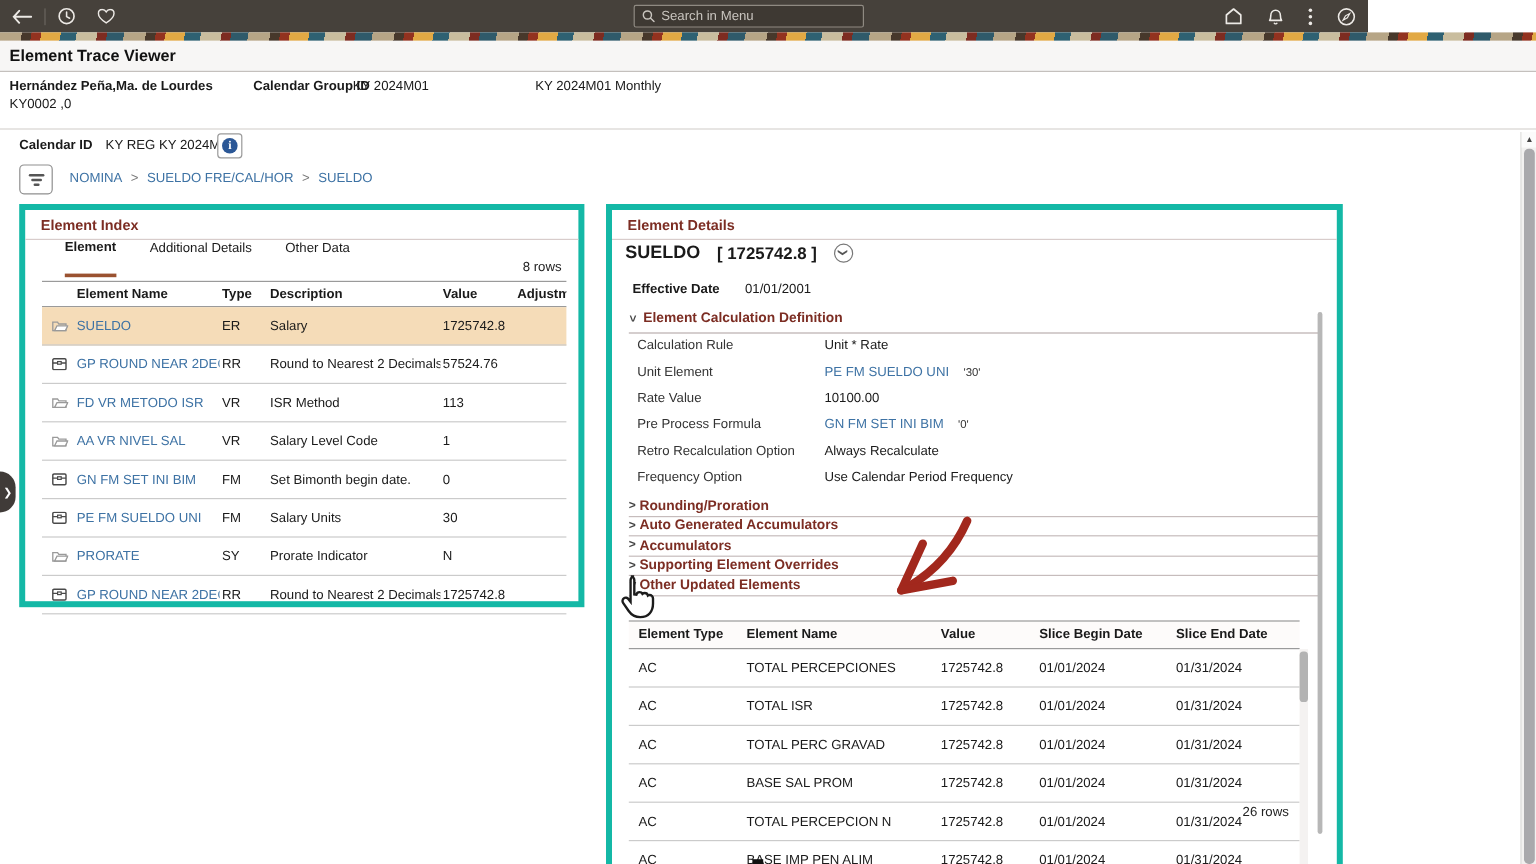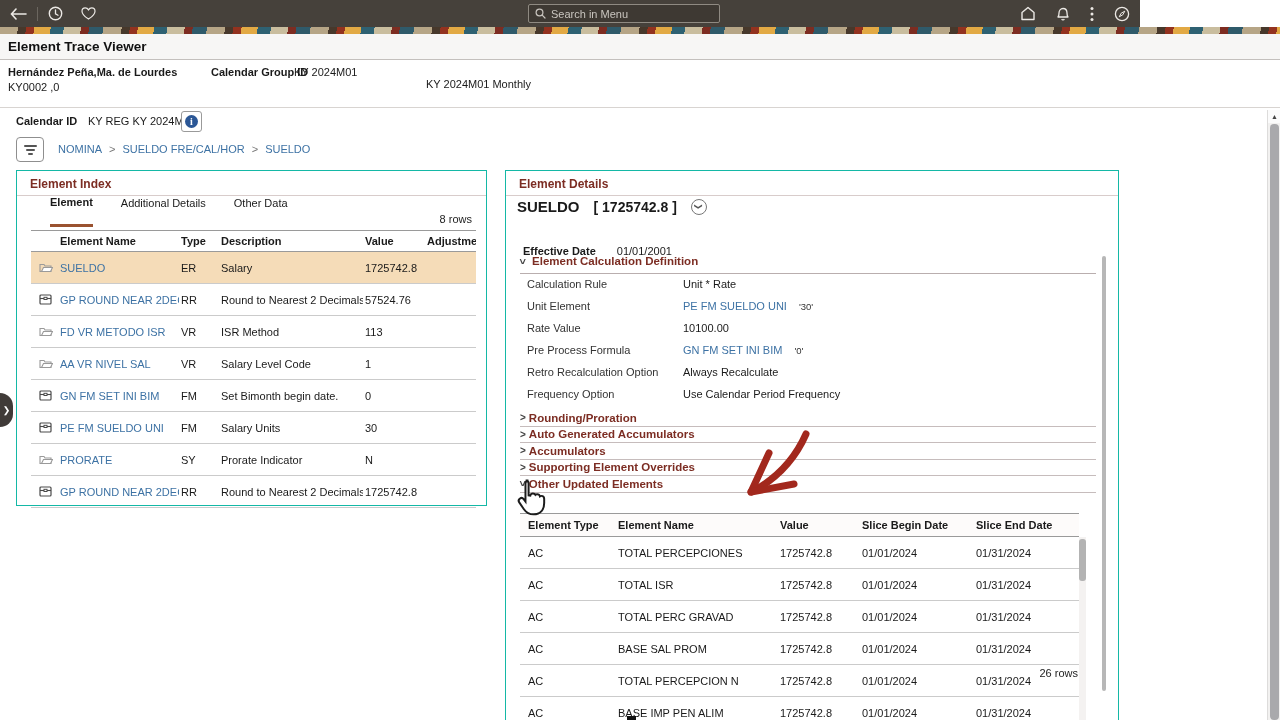--- a/index.html
+++ b/index.html
@@ -28,41 +28,41 @@
   
   .titlebar { position:absolute; left:0; top:34px; width:1280px; height:26px;
     background:#f7f6f5; border-bottom:1px solid #c4c0bd; display:flex; align-items:center; }
   .titlebar .t { font-size:13.5px; font-weight:bold; margin-left:8px; color:#111; }
   .infobar { position:absolute; left:0; top:61px; width:1280px; height:47px;
     background:#fff; border-bottom:1px solid #d8d4d1; font-size:11px; }
   .emp-name { position:absolute; left:8px; top:5px; font-weight:bold; }
   .emp-id { position:absolute; left:8px; top:20px; }
   .cg-label { position:absolute; left:211px; top:5px; font-weight:bold; }
   .cg-value { position:absolute; left:294px; top:5px; }
-  .cg-desc { position:absolute; left:426px; top:5px;margin-top:12px; }
+  .cg-desc { position:absolute; left:446px; top:5px; }
 
   
   .cal-label { position:absolute; left:16px; top:115px; font-size:11px; font-weight:bold; }
   .cal-value { position:absolute; left:88px; top:115px; font-size:11px; }
   .info-btn { position:absolute; left:181px; top:111px; width:21px; height:21px;
     border:1px solid #9a9a9a; border-radius:3px; background:#fff; display:flex;
     align-items:center; justify-content:center; cursor:pointer; }
   .info-dot { width:13px; height:13px; border-radius:50%; background:#2b5796; color:#fff;
     font-size:10px; font-weight:bold; display:flex; align-items:center; justify-content:center;
     font-family:"Liberation Serif",serif; }
   .filter-btn { position:absolute; left:16px; top:137px; width:28px; height:25px;
     border:1px solid #8f8f8f; border-radius:4px; background:#fff; display:flex;
     align-items:center; justify-content:center; flex-direction:column; gap:2px; cursor:pointer; }
   .filter-btn i { display:block; height:2px; background:#555; border-radius:1px; }
   .breadcrumb { position:absolute; left:58px; top:143px; font-size:11px; display:flex; gap:7px; align-items:center; }
   .breadcrumb .sep { color:#777; }
   .link { color:#3d72a4; cursor:pointer; text-decoration:none; }
 
   
-  .panel { position:absolute; background:#fff; border:1px solid #14b8a6; }
+  .panel { position:absolute; background:#fff; border:5px solid #14b8a6; }
   .panel-title { font-size:12px; font-weight:bold; color:#7c2d23; padding:6px 0 4px 13px; }
   .panel-sep { height:1px; background:#d8cccb; margin:0; }
 
   
   #element-index { left:16px; top:170px; width:471px; height:336px; }
   .tabs { position:relative; height:30px; margin-left:33px; display:flex; gap:28px; font-size:11px; align-items:center; }
   .tab { cursor:pointer; padding-bottom:16px; }
   .tab.active { font-weight:bold; border-bottom:3px solid #9a5230; }
   .rowcount { position:absolute; right:14px; font-size:11px; color:#222;padding-left:37px; }
   #ei-rowcount { top:42px; }
@@ -76,21 +76,21 @@
   .row-icon { display:flex; align-items:center; justify-content:center; }
 
   
   #element-details { left:505px; top:170px; width:614px; height:560px; }
   .ed-heading { position:absolute; left:11px; top:27px; display:flex; align-items:center; gap:14px; }
   .ed-heading .nm { font-size:15px; font-weight:bold; }
   .ed-heading .vl { font-size:14px; font-weight:bold; }
   .chev-circle { width:16px; height:16px; border:1px solid #777; border-radius:50%;
     display:flex; align-items:center; justify-content:center; color:#555; cursor:pointer; }
   .chev-circle span { font-size:8px; transform:rotate(90deg); display:block; }
-  .ed-effdate { position:absolute; left:17px; top:60px; font-size:11px;margin-top:14px; }
+  .ed-effdate { position:absolute; left:17px; top:60px; font-size:11px; }
   .ed-effdate b { margin-right:18px; }
   .ed-section-hdr { position:absolute; left:14px; top:84px; width:576px; font-size:11.5px;
     font-weight:bold; color:#7c2d23; padding-bottom:6px; border-bottom:1px solid #b9aeae; cursor:pointer; }
   .chev { display:inline-block; font-size:10px; color:#444; font-weight:bold; margin-right:3px; }
   .chev.open { transform:rotate(90deg); }
   .ed-fields { position:absolute; left:21px; top:102px; width:569px; font-size:11px; }
   .ed-field { display:flex; height:22px; align-items:center; }
   .ed-field .lbl { width:156px; color:#333; }
   .ed-field .quote { font-size:9.5px; color:#333; margin-left:12px; }
   .ed-sections { position:absolute; left:14px; top:239px; width:576px; font-size:11.5px; }

